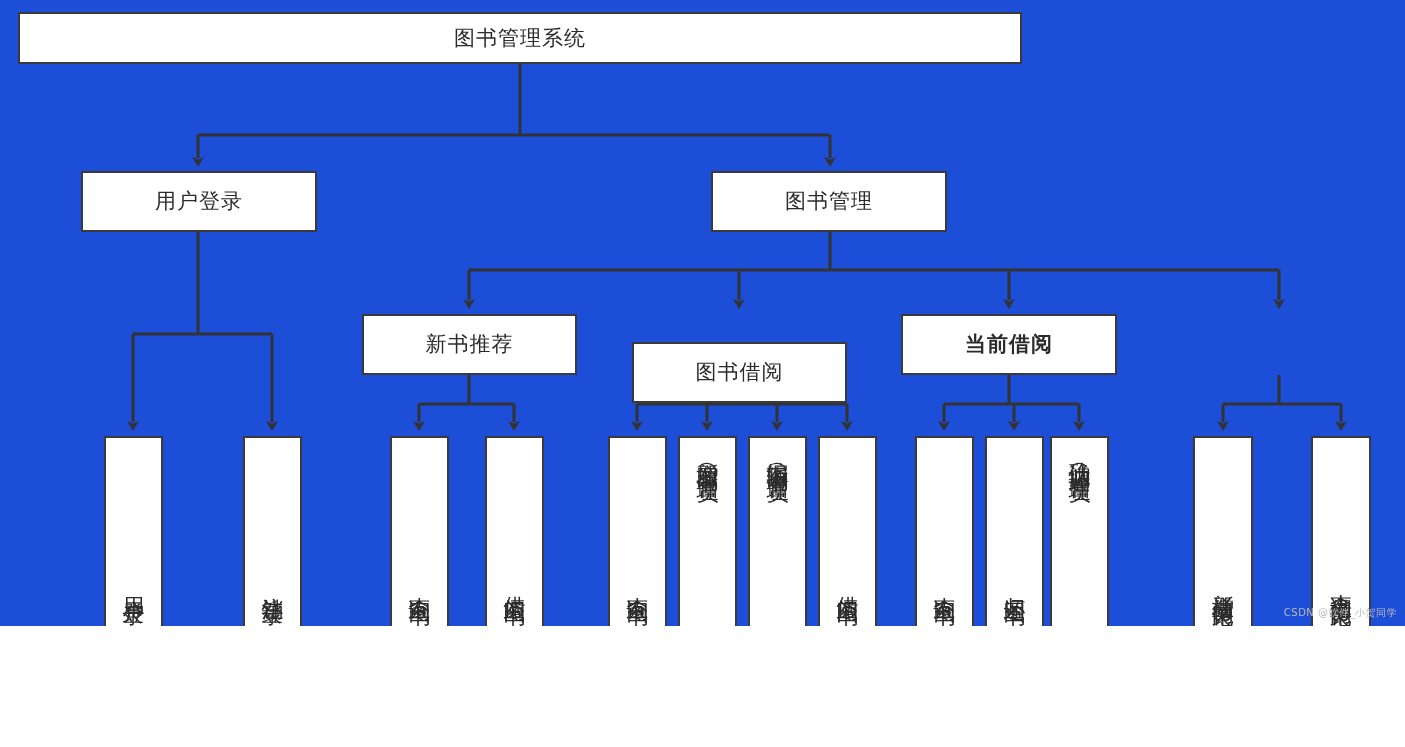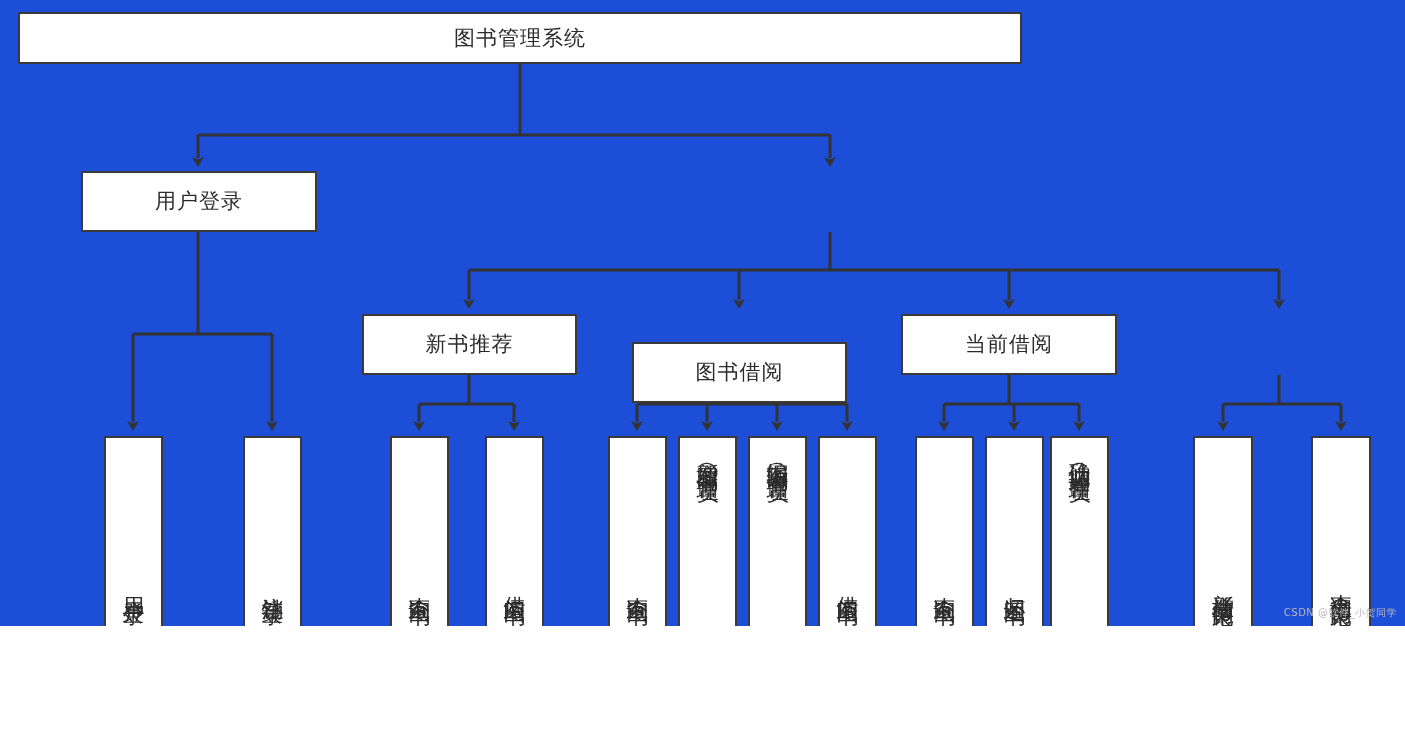--- a/index.html
+++ b/index.html
@@ -122,28 +122,31 @@
     </g>
   </svg>
 
   <div class="node root" style="left:18px; top:12px; width:1004px; height:52px;">
     <span class="label">图书管理系统</span>
   </div>
 
   <div class="node" style="left:81px; top:171px; width:236px; height:61px;">
     <span class="label">用户登录</span>
   </div>
+  <div class="node" style="left:711px; top:171px; width:236px; height:61px;">
+    <span class="label">图书管理</span>
+  </div>
 
   <div class="node" style="left:362px; top:314px; width:215px; height:61px;">
     <span class="label">新书推荐</span>
   </div>
   <div class="node" style="left:632px; top:314px; width:215px; height:61px;margin-top:28px;">
     <span class="label">图书借阅</span>
   </div>
-  <div class="node" style="left:901px; top:314px; width:216px; height:61px;">
+  <div class="node" style="left:901px; top:314px; width:216px; height:61px;font-weight:bold;">
     <span class="label">当前借阅</span>
   </div>
 
   <div class="node leaf centered" style="left:104px; top:436px; width:59px; height:297px;">
     <span class="label">用户登录</span>
   </div>
   <div class="node leaf centered" style="left:243px; top:436px; width:59px; height:297px;">
     <span class="label">注销登录</span>
   </div>
 

